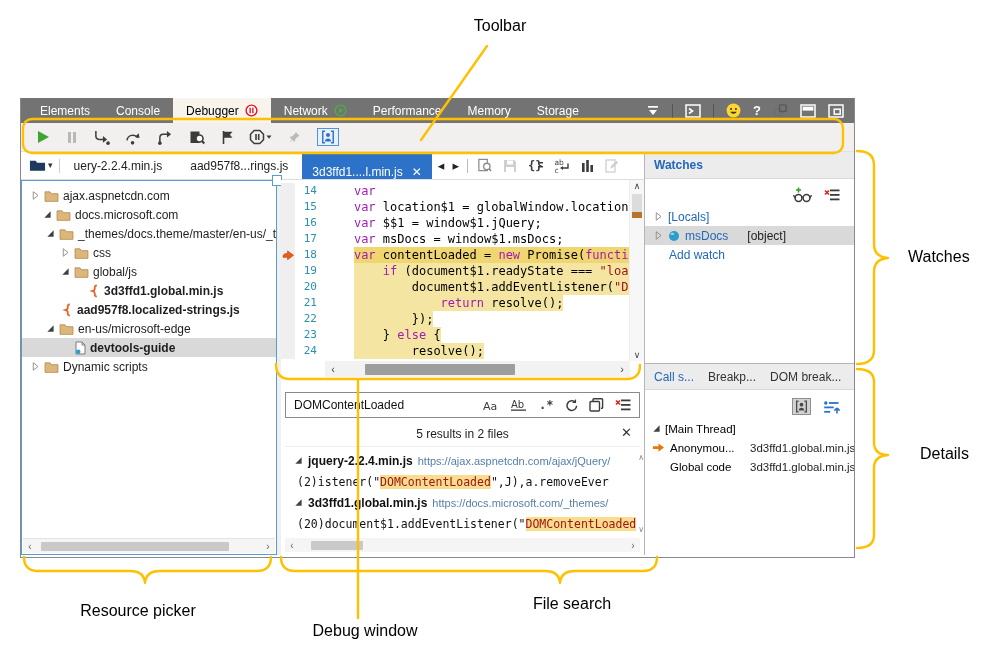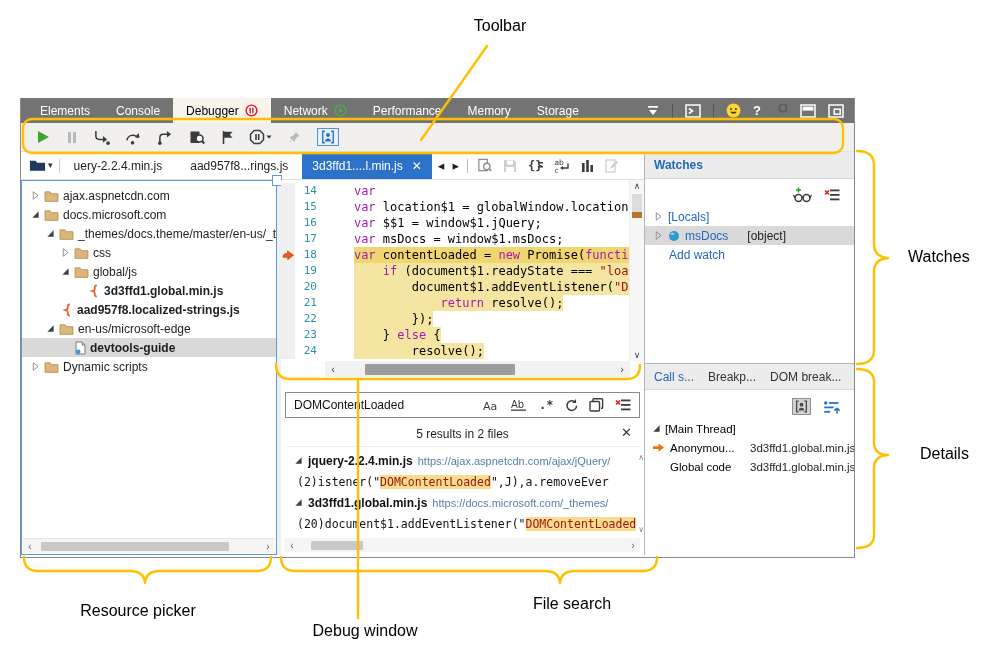--- a/index.html
+++ b/index.html
@@ -15,21 +15,21 @@
   .tabbar-right{margin-left:auto;display:flex;align-items:center;gap:12px;padding-right:10px;}
   .vsep{width:1px;height:14px;background:#555;}
   .icn{display:inline-flex;align-items:center;justify-content:center;line-height:1;}
   .icn svg{display:block;}
   
   .toolbar{position:absolute;left:0;top:25px;width:100%;height:29px;background:#f1f0ee;display:flex;align-items:center;gap:15px;padding-left:14px;box-sizing:border-box;border-bottom:1px solid #e3e1de;}
   .jmcbox{border:1px solid #4f94d4;background:#e8f1fb;padding:1px 3px;display:inline-flex;align-items:center;}
   
   .filetabs{position:absolute;left:0;top:54px;width:623px;height:28px;background:#fff;display:flex;align-items:center;box-sizing:border-box;border-bottom:1px solid #ddd;}
   .ftab{font-size:12px;color:#222;padding:0 14px;display:flex;align-items:center;height:100%;white-space:nowrap;}
-  .ftab.active{background:#2b72c8;color:#fff;gap:9px;padding:0 10px;}
+  .ftab.active{background:#2b72c8;color:#fff;gap:9px;padding:0 10px;align-items:flex-end;}
   .ftab .x{font-size:12px;}
   .fnav{display:flex;align-items:center;gap:8px;margin-left:6px;color:#222;font-size:11px;}
   .facts{display:flex;align-items:center;gap:11px;margin-left:9px;}
   .pickbtn{display:flex;align-items:center;gap:2px;padding:0 6px 0 8px;height:100%;}
   
   .tree{position:absolute;left:0;top:82px;width:256px;height:375px;border:1px solid #5b9bd5;box-sizing:border-box;background:#fff;overflow:hidden;}
   .trow{display:flex;align-items:center;height:19px;font-size:12px;color:#1e1e1e;white-space:nowrap;gap:4px;}
   .trow.sel{background:#d9d9d9;}
   .trow .lbl.b{font-weight:bold;}
   .tri{width:10px;display:inline-flex;justify-content:center;flex:none;}
@@ -332,21 +332,21 @@
                 <path d="M2.5,0.8 L7.8,5 2.5,9.2 z" fill="none" stroke="#8a8a8a"></path>
               </svg>
             </span>
             <span class="icn">
               <svg width="15" height="12" viewBox="0 0 16 13">
                 <path d="M1,2 h5.4 l1.5,2 H15 v8.3 H1 z" fill="#dcb67a" stroke="#b28b4d" stroke-width="0.9"></path>
               </svg>
             </span>
             <span class="lbl">ajax.aspnetcdn.com</span>
           </div>
-          <div class="trow" style="padding-left: 8px;">
+          <div class="trow" style="padding-left: 20px;">
             <span class="tri">
               <svg width="9" height="9" viewBox="0 0 10 10">
                 <path d="M8.5,1.5 V8.5 H1.5 z" fill="#404040"></path>
               </svg>
             </span>
             <span class="icn">
               <svg width="15" height="12" viewBox="0 0 16 13">
                 <path d="M1,2 h5.4 l1.5,2 H15 v8.3 H1 z" fill="#dcb67a" stroke="#b28b4d" stroke-width="0.9"></path>
               </svg>
             </span>

